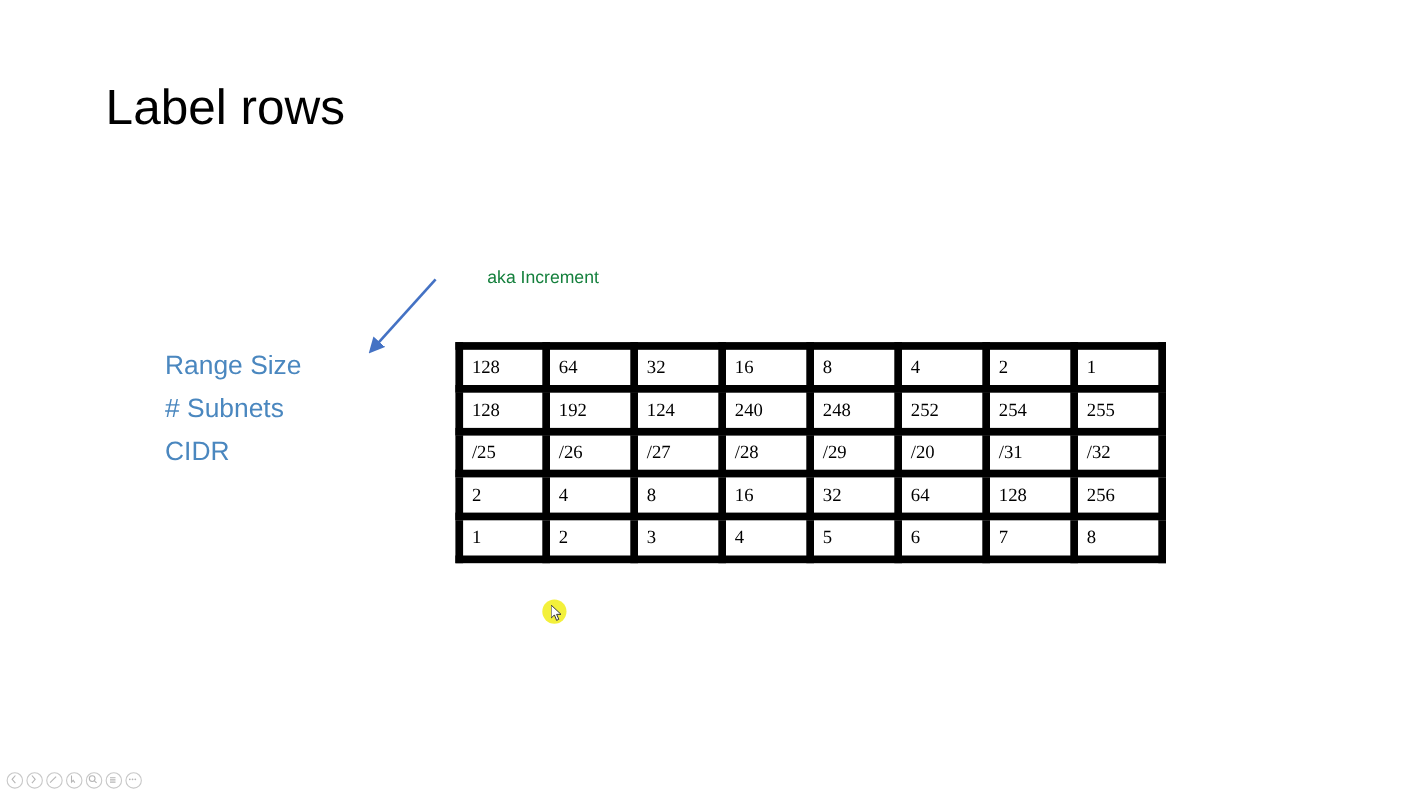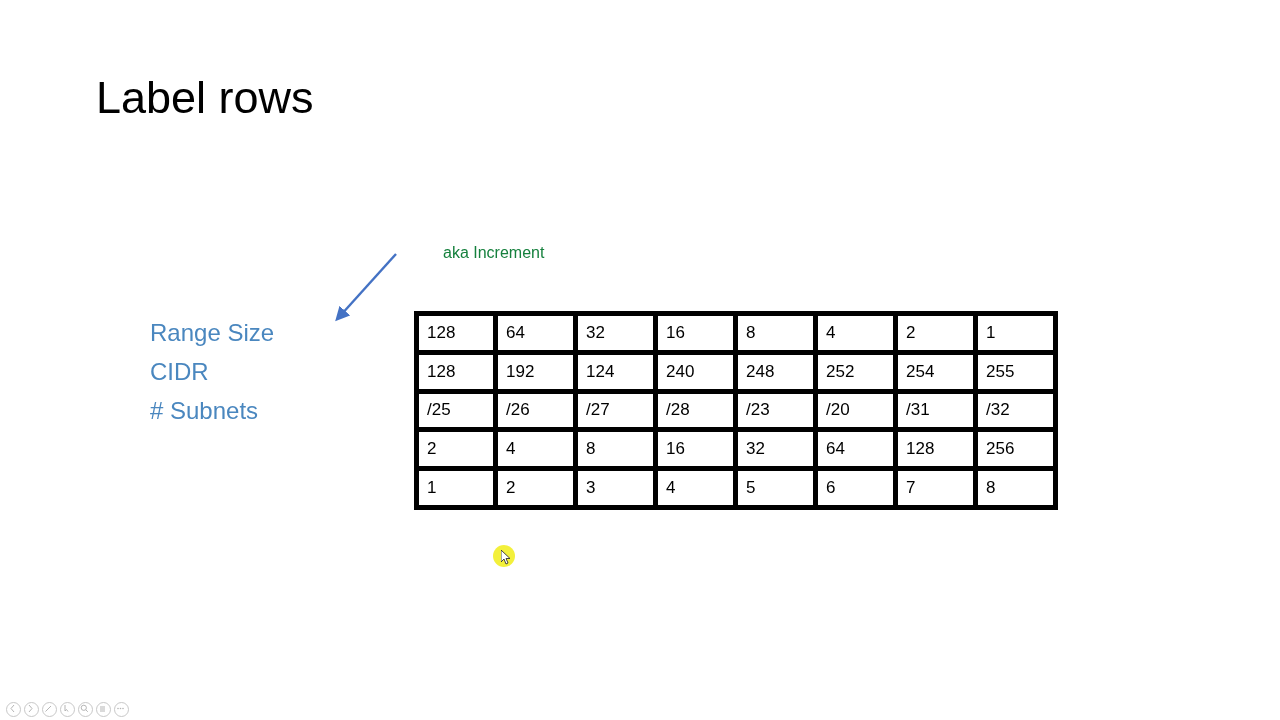--- a/index.html
+++ b/index.html
@@ -60,28 +60,29 @@
     white-space: nowrap;
   }
   .grid {
     position: absolute;
     left: 414px;
     top: 311px;
     border-collapse: collapse;
     table-layout: fixed;
   }
   .grid td {
-    border: 5px solid #000000;
+    border: 7px solid #000000;
     width: 80px;
     height: 38.8px;
     padding: 0 0 0 8px;
     font-size: 17px;
     color: #000000;
     vertical-align: middle;
     box-sizing: border-box;
+    font-family: Liberation Serif, serif;
   }
   .grid td.first-col {
     width: 79px;
   }
   .cursor {
     position: absolute;
     left: 493px;
     top: 545px;
     width: 22px;
     height: 22px;
@@ -127,22 +128,22 @@
     <defs>
       <marker id="ah" markerWidth="6" markerHeight="6" refX="3" refY="3" orient="auto">
         <path d="M0,0 L6,3 L0,6 z" fill="#4472c4"></path>
       </marker>
     </defs>
     <line x1="76" y1="14" x2="20" y2="76" stroke="#4472c4" stroke-width="2.4" marker-end="url(#ah)"></line>
   </svg>
 
   <div class="labels">
     <div class="row-label">Range Size</div>
+    <div class="row-label"># Subnets</div>
     <div class="row-label">CIDR</div>
-    <div class="row-label"># Subnets</div>
   </div>
 
   <table class="grid">
     <tbody>
       <tr>
         <td class="first-col">128</td>
         <td>64</td>
         <td>32</td>
         <td>16</td>
         <td>8</td>
@@ -158,21 +159,21 @@
         <td>248</td>
         <td>252</td>
         <td>254</td>
         <td>255</td>
       </tr>
       <tr>
         <td class="first-col">/25</td>
         <td>/26</td>
         <td>/27</td>
         <td>/28</td>
-        <td>/23</td>
+        <td>/29</td>
         <td>/20</td>
         <td>/31</td>
         <td>/32</td>
       </tr>
       <tr>
         <td class="first-col">2</td>
         <td>4</td>
         <td>8</td>
         <td>16</td>
         <td>32</td>

